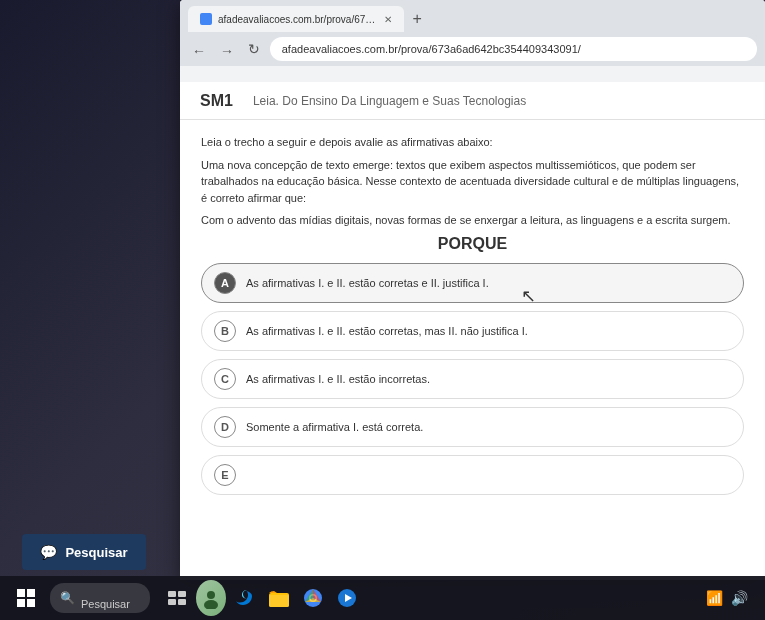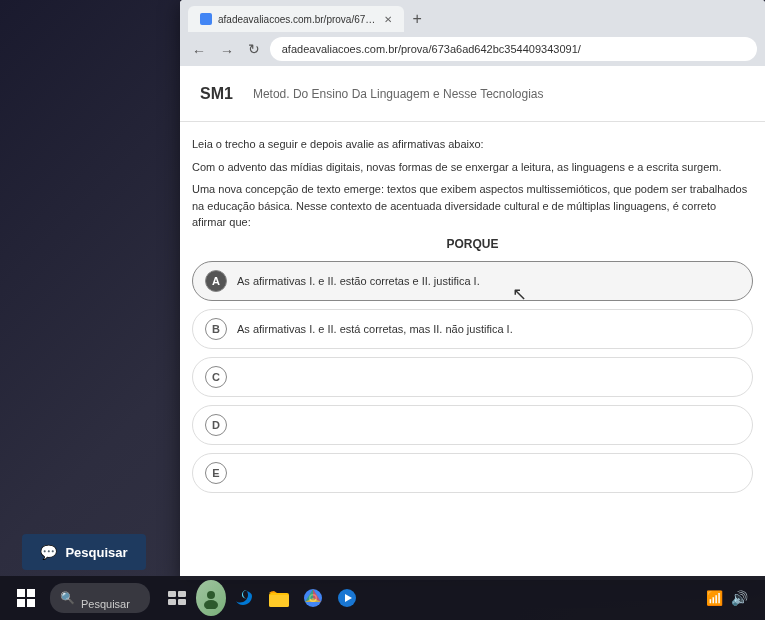--- a/index.html
+++ b/index.html
@@ -112,51 +112,52 @@
     }
 
     
     .page-header {
       background: white;
       padding: 8px 20px;
       display: flex;
       align-items: center;
       gap: 20px;
       border-bottom: 1px solid #e0e0e0;
-      height: 56px;
+      height: 38px;
+      margin-top: 16px;
     }
 
     .page-header-title {
       font-size: 16px;
       font-weight: bold;
       color: #333;
     }
 
     .page-header-subtitle {
       font-size: 12px;
       color: #666;
     }
 
     
     .page-content {
       background: white;
-      padding: 14px 12px;
+      padding: 14px 21px;
       overflow-y: auto;
       height: calc(580px - 32px - 34px - 46px);
     }
 
     .question-text {
       font-size: 11px;
       color: #333;
       line-height: 1.5;
       margin-bottom: 6px;
     }
 
     .porque-label {
-      font-size: 12px;
+      font-size: 16px;
       font-weight: bold;
       text-align: center;
       color: #333;
       margin: 6px 0;
     }
 
     .options-container {
       margin-top: 10px;
       display: flex;
       flex-direction: column;
@@ -356,50 +357,52 @@
         <span class="nav-btn">→</span>
         <span class="nav-btn">↻</span>
         <div class="address-bar">
           <span style="font-size:11px; color:#333;">afadeavaliacoes.com.br/prova/673a6ad642bc354409343091/</span>
         </div>
       </div>
     </div>
 
     <div class="page-header">
       <span class="page-header-title">SM1</span>
-      <span class="page-header-subtitle">Metod. Do Ensino Da Linguagem e Nesse Tecnologias</span>
+      <span class="page-header-subtitle">Leia. Do Ensino Da Linguagem e Suas Tecnologias</span>
     </div>
 
     <div class="page-content">
 
       <p class="question-text">Leia o trecho a seguir e depois avalie as afirmativas abaixo:</p>
+      <p class="question-text">Uma nova concepção de texto emerge: textos que exibem aspectos multissemióticos, que podem ser trabalhados na educação básica. Nesse contexto de acentuada diversidade cultural e de múltiplas linguagens, é correto afirmar que:</p>
       <p class="question-text">Com o advento das mídias digitais, novas formas de se enxergar a leitura, as linguagens e a escrita surgem.</p>
-      <p class="question-text">Uma nova concepção de texto emerge: textos que exibem aspectos multissemióticos, que podem ser trabalhados na educação básica. Nesse contexto de acentuada diversidade cultural e de múltiplas linguagens, é correto afirmar que:</p>
 
       <p class="porque-label">PORQUE</p>
 
 
       <div class="options-container">
 
         <div class="option-item selected">
           <div class="option-letter selected">A</div>
           <span class="option-text">As afirmativas I. e II. estão corretas e II. justifica I.</span>
         </div>
 
         <div class="option-item">
           <div class="option-letter">B</div>
-          <span class="option-text">As afirmativas I. e II. está corretas, mas II. não justifica I.</span>
+          <span class="option-text">As afirmativas I. e II. estão corretas, mas II. não justifica I.</span>
         </div>
 
         <div class="option-item">
           <div class="option-letter">C</div>
+          <span class="option-text">As afirmativas I. e II. estão incorretas.</span>
         </div>
 
         <div class="option-item">
           <div class="option-letter">D</div>
+          <span class="option-text">Somente a afirmativa I. está correta.</span>
         </div>
 
         <div class="option-item">
           <div class="option-letter">E</div>
         </div>
 
       </div>
 
       <div class="cursor-indicator" style="position:relative; left: 320px; top: -210px; font-size:18px; pointer-events:none;">↖</div>
 

